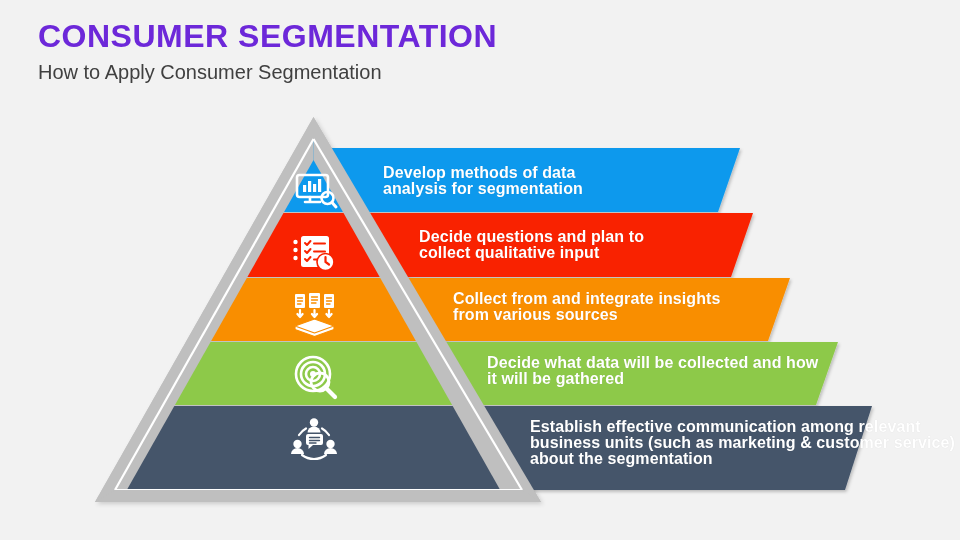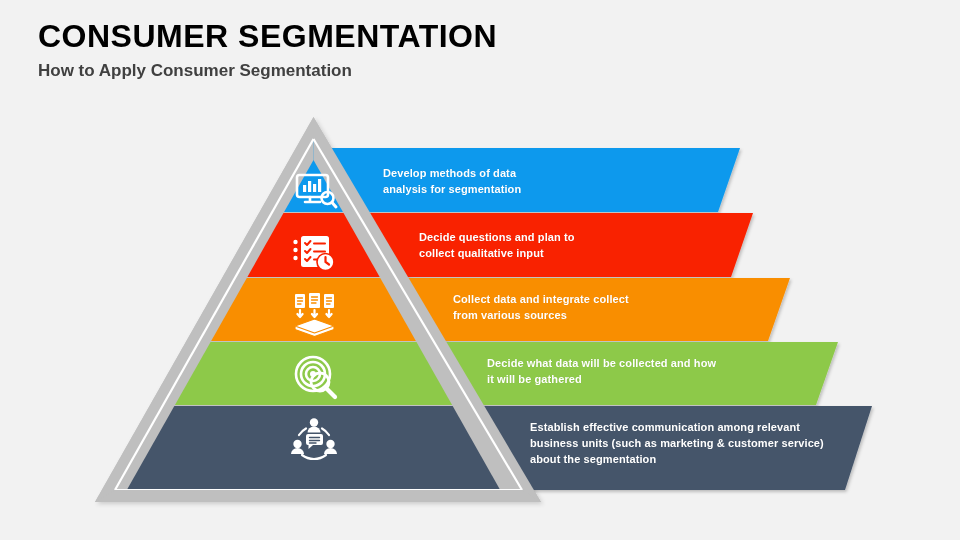--- a/index.html
+++ b/index.html
@@ -18,50 +18,50 @@
   }
 
   
   #title {
     position: absolute;
     left: 38px;
     top: 18px;
     font-size: 32px;
     font-weight: bold;
     letter-spacing: 0.5px;
-    color: #000000;
+    color: #6d28d9;
     white-space: nowrap;
   }
   #subtitle {
     position: absolute;
     left: 38px;
     top: 61px;
-    font-size: 17px;
-    font-weight: bold;
+    font-size: 20px;
+    font-weight: normal;
     color: #404040;
     white-space: nowrap;
   }
 
   
   #graphic {
     position: absolute;
     left: 0;
     top: 0;
     width: 960px;
     height: 540px;
   }
   #graphic svg {
     display: block;
   }
 
   
   .band-text {
     position: absolute;
     color: #ffffff;
-    font-size: 11px;
+    font-size: 16px;
     font-weight: bold;
     line-height: 16px;
     white-space: pre-line;
     letter-spacing: 0.1px;
     text-shadow: 0 0 1px rgba(0,0,0,0.12);
   }
   .band-text.t1 { left: 383px; top: 165px; }
   .band-text.t2 { left: 419px; top: 229px; }
   .band-text.t3 { left: 453px; top: 291px; }
   .band-text.t4 { left: 487px; top: 355px; }
@@ -242,21 +242,21 @@
         <path d="M 21.5 25.5 H 31.5"></path>
         <path d="M 21.5 28 H 28"></path>
       </g>
     </svg>
   </div>
 
   <div class="band-text t1">Develop methods of data
 analysis for segmentation</div>
   <div class="band-text t2">Decide questions and plan to
 collect qualitative input</div>
-  <div class="band-text t3">Collect data and integrate collect
+  <div class="band-text t3">Collect from and integrate insights
 from various sources</div>
   <div class="band-text t5">Establish effective communication among relevant
 business units (such as marketing &amp; customer service)
 about the segmentation</div>
   <div class="band-text t4">Decide what data will be collected and how
 it will be gathered</div>
 
 </div>
 
 </body></html>

